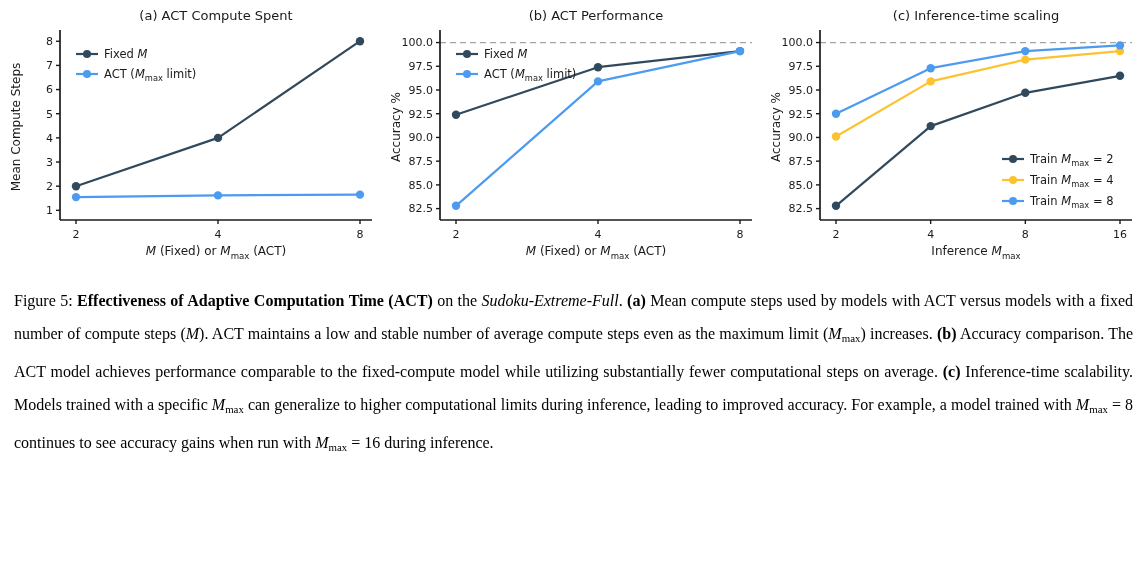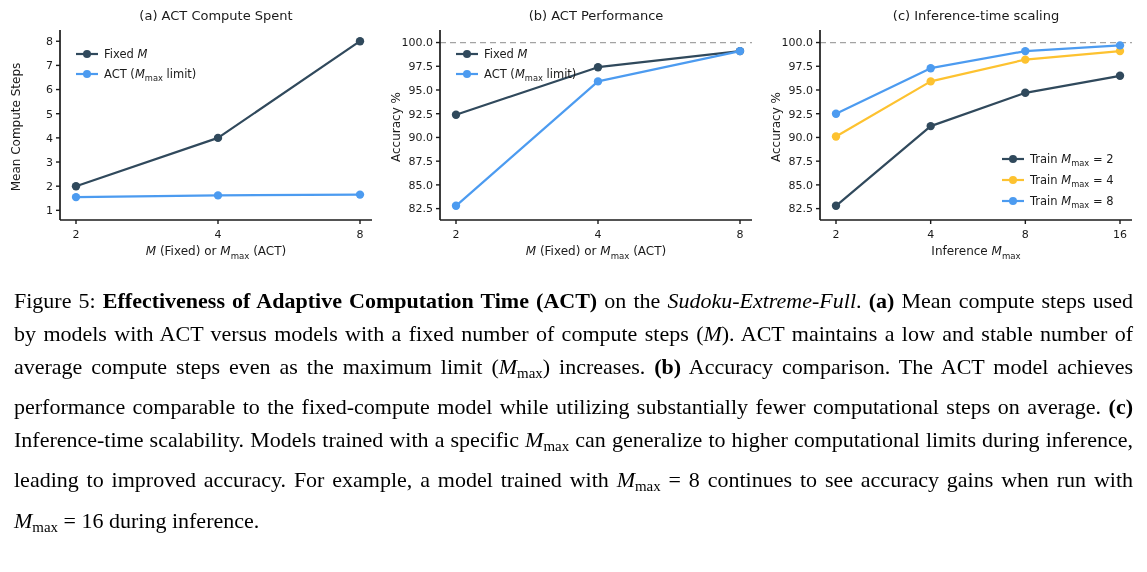--- a/index.html
+++ b/index.html
@@ -3,21 +3,21 @@
 <meta charset="utf-8">
 <style>
   html,body{margin:0;padding:0;background:#ffffff;}
   body{width:1147px;height:572px;overflow:hidden;font-family:"DejaVu Sans",sans-serif;}
   .charts-row{display:flex;flex-direction:row;gap:4px;padding:4px 20px 0 6px;justify-content:space-between;}
   .chart-box{width:376px;height:268px;}
   svg{display:block;}
   svg text{font-family:"DejaVu Sans",sans-serif;}
   .caption{
     font-family:"Liberation Serif",serif;
-    font-size:22px;
+    font-size:16px;
     line-height:33px;
     color:#000;
     text-align:justify;
     padding:12px 14px 0 14px;
     margin:0;
   }
   .caption .b{font-weight:bold;}
   .caption .i{font-style:italic;}
   .caption .sub{font-size:0.68em;vertical-align:-0.28em;}
 </style>

